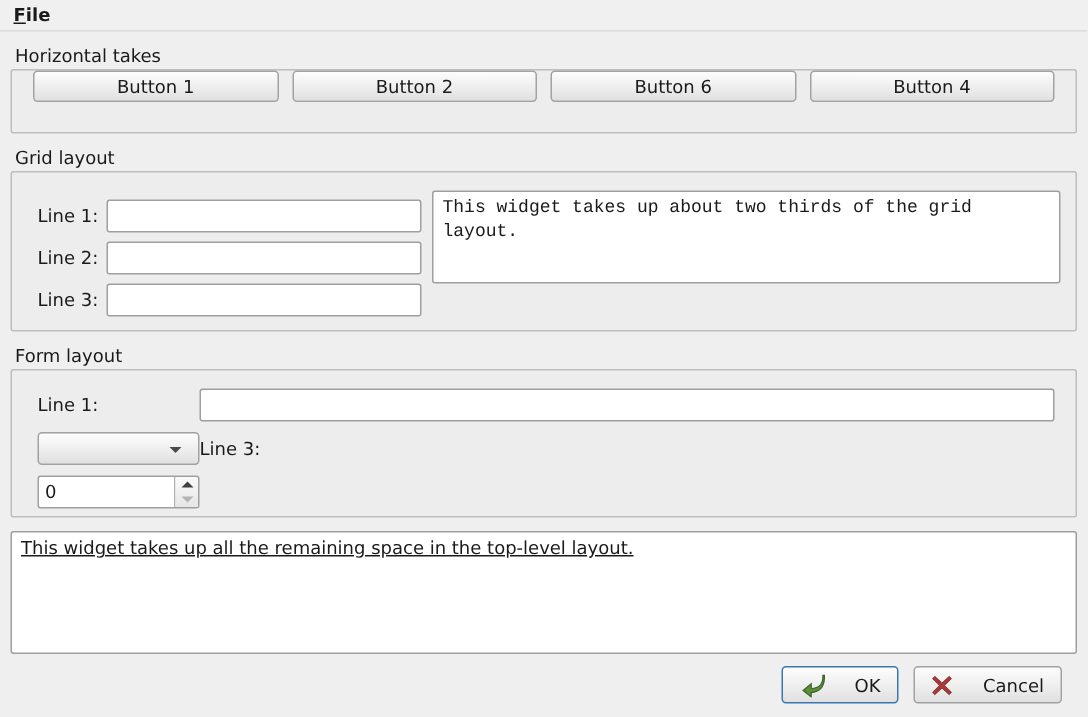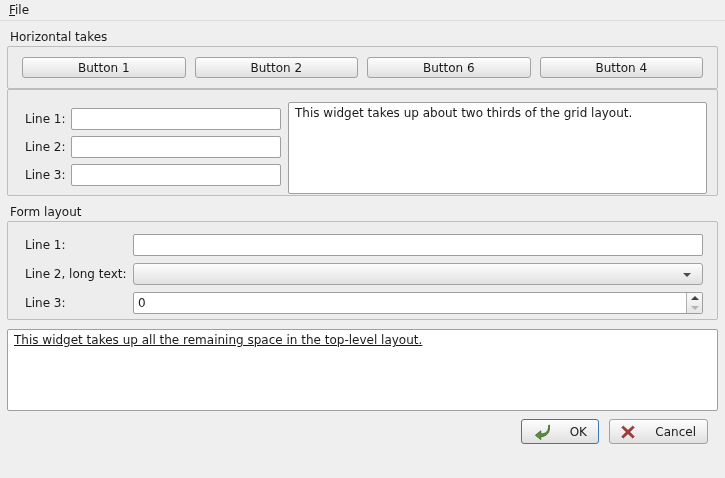--- a/index.html
+++ b/index.html
@@ -10,38 +10,39 @@
     font-size: 12px;
     color: #1a1a1a;
     overflow: hidden;
   }
   .menubar {
     height: 21px;
     background: #f0f0f0;
     border-bottom: 1px solid #dcdcdc;
     display: flex;
     align-items: center;
+    font-weight: bold;
   }
   .menu-item {
     padding: 2px 9px 3px 9px;
     cursor: default;
   }
   .menu-item .mn { text-decoration: underline; }
   .content { padding: 0 7px; }
   .group-title { margin: 9px 0 2px 3px; }
   .group-frame {
     border: 1px solid #bdbdbd;
     border-radius: 2px;
     background: #ededed;
   }
   
   .hframe {
     height: 43px;
     display: flex;
-    align-items: center;
+    align-items: flex-start;
     gap: 9px;
     padding: 0 14px;
   }
   .btn {
     font-family: "DejaVu Sans", "Liberation Sans", sans-serif;
     font-size: 12px;
     color: #1a1a1a;
     height: 21px;
     background: linear-gradient(#fdfdfd, #ececec 60%, #e0e0e0);
     border: 1px solid #a2a2a2;
@@ -77,21 +78,21 @@
     outline: none;
   }
   .textedit {
     background: #ffffff;
     border: 1px solid #9f9f9f;
     border-radius: 2px;
     padding: 3px 6px;
     color: #1a1a1a;
     line-height: 1.3;
   }
-  .grid-textedit { flex: 1; margin-left: 7px; height: 92px; }
+  .grid-textedit { flex: 1; margin-left: 7px; height: 62px; font-family: Liberation Mono, monospace; }
   
   .fframe {
     height: 99px;
     display: grid;
     grid-template-columns: 108px 1fr;
     grid-auto-rows: 22px;
     row-gap: 7px;
     align-items: center;
     padding: 12px 14px 0 17px;
     align-content: start;
@@ -196,40 +197,40 @@
       <div class="group-title">Horizontal takes</div>
       <div class="group-frame hframe">
         <button class="btn">Button 1</button>
         <button class="btn">Button 2</button>
         <button class="btn">Button 6</button>
         <button class="btn">Button 4</button>
       </div>
     </div>
 
     <div>
+      <div class="group-title">Grid layout</div>
       <div class="group-frame gframe">
         <div class="grid-left">
           <span class="form-label">Line 1:</span>
           <input class="lineedit" value="" style="">
           <span class="form-label">Line 2:</span>
           <input class="lineedit" value="" style="">
           <span class="form-label">Line 3:</span>
           <input class="lineedit" value="" style="">
         </div>
         <div class="textedit grid-textedit">This widget takes up about two thirds of the grid layout.</div>
       </div>
     </div>
 
     <div>
       <div class="group-title">Form layout</div>
       <div class="group-frame fframe">
         <span class="form-label">Line 1:</span>
         <input class="lineedit" value="" style="">
 
-        <span class="form-label">Line 2, long text:</span>
         <div class="combo">
           <span class="combo-arrow"></span>
         </div>
 
         <span class="form-label">Line 3:</span>
         <div class="spin">
           <input class="spin-input" value="0" style="">
           <div class="spin-btns">
             <div class="spin-up">
                 <span></span>

